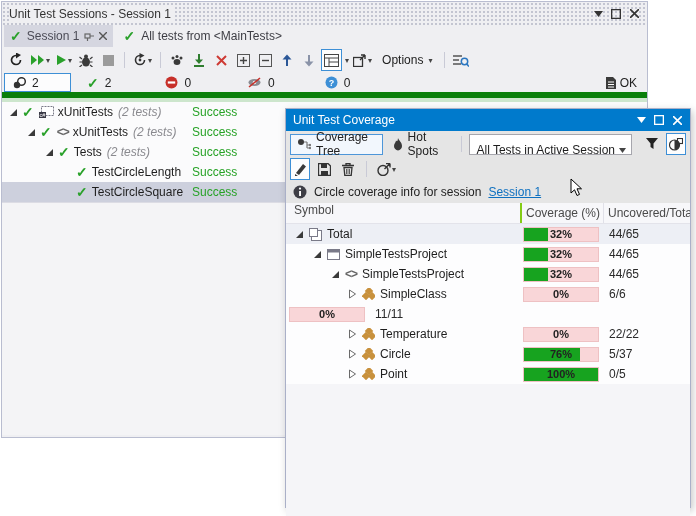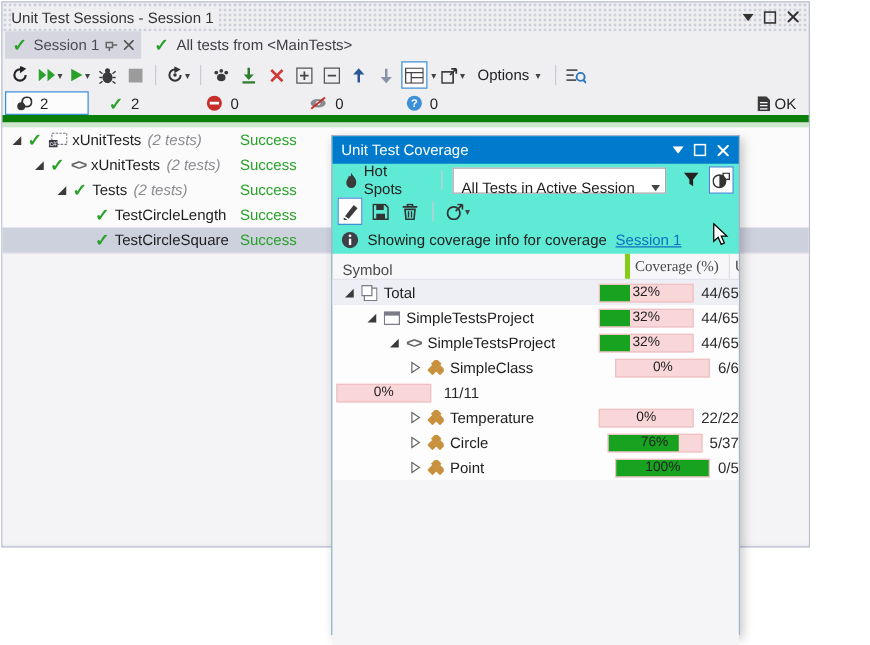--- a/index.html
+++ b/index.html
@@ -49,52 +49,52 @@
   .trow.selected { background:#cdd0dd; }
   .trow .label { color:#1e1e1e; margin-left:4px; }
   .trow .meta { color:#8a8a8f; font-style:italic; margin-left:5px; }
   .trow .status { position:absolute; left:190px; color:#27a227; }
   .trow { position:relative; }
   .ind0{ padding-left:6px; } .ind1{ padding-left:24px; } .ind2{ padding-left:42px; } .ind3{ padding-left:74px; }
   .tree-empty { height:233px; background:#f4f4f6; border-top:1px solid #dcdce4; }
 
   
   .win-cov {
-    position:absolute; left:265px; top:108px; width:327px; height:400px;
-    background:#5eead4; border:1px solid #aab0c8; box-shadow:2px 3px 8px rgba(0,0,0,.22);
+    position:absolute; left:285px; top:108px; width:406px; height:400px;
+    background:#e5e5e5; border:1px solid #aab0c8; box-shadow:2px 3px 8px rgba(0,0,0,.22);
   }
   .cov-title { height:22px; background:#007acc; color:#fff; display:flex; align-items:center; padding:0 4px 0 7px; }
   .cov-title .t-text { margin-right:8px; white-space:nowrap; }
   .cov-title .drag { flex:1; height:10px; }
   .cov-title .tb-btn { color:#fff; }
   .cov-tabs { height:26px; display:flex; align-items:center; padding:0 4px; gap:4px; }
   .cov-tab { display:flex; align-items:center; gap:5px; height:21px; padding:0 6px; color:#222; }
   .cov-tab.sel { border:1px solid #4d96d9; background:#f2f7fd; }
   .combo {
     display:flex; align-items:center; height:21px; width:182px; background:#fff;
     border:1px solid #a6a6ad; padding:12px 0 0 6px; color:#1e1e1e;
   }
   .combo .val { flex:1; white-space:nowrap; overflow:hidden; }
   .combo .cbtn { width:16px; align-self:stretch; display:flex; align-items:center; justify-content:center; }
   .cov-toolbar { height:24px; display:flex; align-items:center; padding:0 4px; gap:4px; }
   .cov-info { height:22px; display:flex; align-items:center; gap:7px; padding:0 7px; color:#222; }
   .cov-info a { color:#0e70c0; text-decoration:underline; }
-  .cov-header { height:21px; display:flex; align-items:flex-end; background:#f7f7fa; color:#4a4a4a; border-bottom:1px solid #e3e3ea; }
+  .cov-header { height:21px; display:flex; align-items:flex-start; background:#f7f7fa; color:#4a4a4a; border-bottom:1px solid #e3e3ea; }
   .col-sym { width:234px; padding-left:8px; }
-  .col-cov { width:83px; padding-left:4px; border-left:4px solid #84cc16; align-self:stretch; display:flex; align-items:center;font-family:Liberation Serif, serif; }
+  .col-cov { width:83px; padding-left:4px; border-left:2px solid #84cc16; align-self:stretch; display:flex; align-items:center; }
   .col-unc { flex:1; padding-left:4px; border-left:1px solid #e0e0e8; align-self:stretch; display:flex; align-items:center; overflow:hidden; white-space:nowrap; }
   .cov-rows { background:#fdfdfe; }
   .crow { height:20px; display:flex; align-items:center; }
   .crow.tinted { background:#edeff5; }
   .crow .sym { width:234px; display:flex; align-items:center; overflow:hidden; white-space:nowrap; }
   .crow .covcell { width:83px; display:flex; align-items:center; }
   .crow .unccell { flex:1; padding-left:6px; color:#2a2a2a; }
   .bar { position:relative; width:76px; height:15px; margin-left:3px; background:#f9d6d8; border:1px solid #eec1c3; }
   .bar .fill { position:absolute; left:0; top:0; bottom:0; background:#17a31f; }
-  .bar .pct { position:absolute; left:0; right:0; top:0; bottom:0; display:flex; align-items:center; justify-content:center; font-size:11px; color:#222; }
+  .bar .pct { position:absolute; left:0; right:0; top:0; bottom:0; display:flex; align-items:center; justify-content:center; font-size:11px; color:#222;font-weight:bold; }
   .cind0{ padding-left:8px; } .cind1{ padding-left:26px; } .cind2{ padding-left:44px; } .cind3{ padding-left:62px; }
   .cov-empty { height:151px; background:#f5f5f8; }
   .sym .name { margin-left:5px; }
   .ns-glyph { color:#666; font-weight:bold; letter-spacing:-1px; }
 
   
   .box-icon { width:13px; height:13px; border:1px solid #555; display:flex; align-items:center; justify-content:center; }
   .stop-sq { width:11px; height:11px; background:#9b9b9b; }
   .cursor { position:absolute; left:570px; top:178px; z-index:50; }
 </style>
@@ -390,20 +390,31 @@
           </svg>
         </span>
       <span class="tb-btn">
           <svg width="9" height="9">
             <path d="M0 0 L9 9 M9 0 L0 9" stroke="#fff" stroke-width="1.6"></path>
           </svg>
         </span>
     </div>
 
     <div class="cov-tabs">
+      <span class="cov-tab sel">
+        <span class="icon">
+            <svg width="14" height="13">
+              <circle cx="4" cy="4" r="3" fill="#3a3a3a"></circle>
+              <path d="M7 4 H10 M10 4 V10 M10 7 H12 M10 10 H12" stroke="#777" stroke-width="1.2"></path>
+              <circle cx="13" cy="7" r="1.2" fill="#777"></circle>
+              <circle cx="13" cy="10" r="1.2" fill="#777"></circle>
+            </svg>
+          </span>
+        <span>Coverage Tree</span>
+      </span>
       <span class="cov-tab">
         <span class="icon">
             <svg width="10" height="13">
               <path d="M5 0 C6 3 9 4 9 8 A4 4.4 0 0 1 1 8 C1 5.5 3 4.5 3 2.5 C4 3.5 4.6 4 5 0 Z" fill="#3a3a3a"></path>
             </svg>
           </span>
         <span>Hot Spots</span>
       </span>
       <span class="sep"></span>
       <span class="combo">
@@ -460,21 +471,21 @@
     </div>
 
     <div class="cov-info">
       <span class="icon">
           <svg width="14" height="14">
             <circle cx="7" cy="7" r="6.5" fill="#3f3f46"></circle>
             <rect x="6.1" y="6" width="1.9" height="5" fill="#fff"></rect>
             <circle cx="7" cy="3.6" r="1.1" fill="#fff"></circle>
           </svg>
         </span>
-      <span>Showing coverage info for coverage</span>
+      <span>Circle coverage info for session</span>
       <a href="#">Session 1</a>
     </div>
 
     <div class="cov-header">
       <span class="col-sym">Symbol</span>
       <span class="col-cov">Coverage (%)</span>
       <span class="col-unc">Uncovered/Total</span>
     </div>
 
     <div class="cov-rows">

